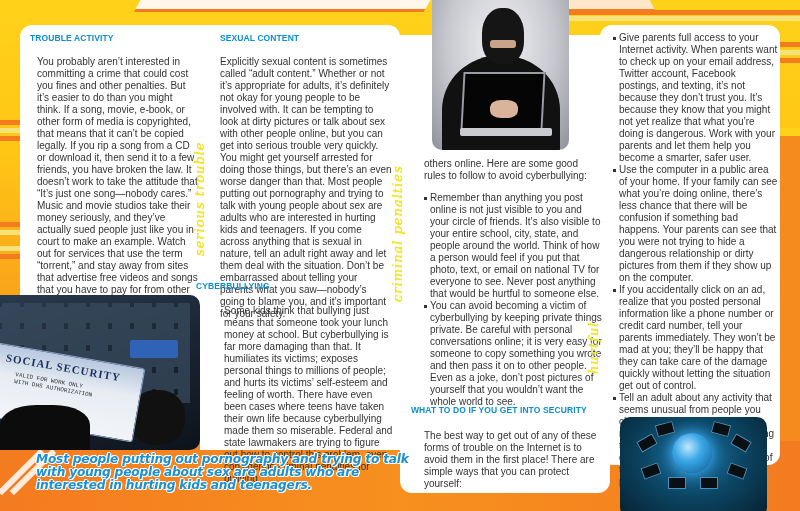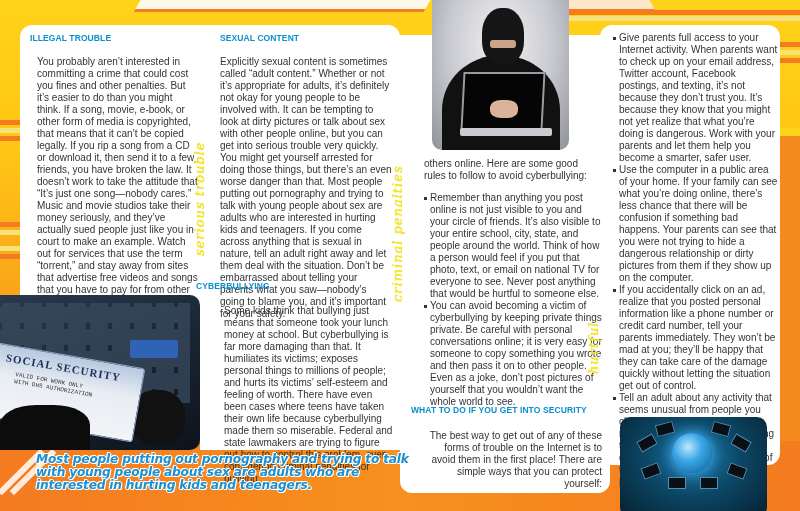--- a/index.html
+++ b/index.html
@@ -173,37 +173,37 @@
   <div class="bg-orange-bottom"></div>
   <div class="diag" style="left:18px;top:442px;"></div>
   <div class="diag" style="left:30px;top:442px;"></div>
 </div>
 
 <div class="panel panel-left"></div>
 <div class="panel panel-left-bottom"></div>
 <div class="panel panel-mid"></div>
 <div class="panel panel-right"></div>
 
-<div class="heading" style="left:30px;top:33px;">ILLEGAL TROUBLE</div>
+<div class="heading" style="left:30px;top:33px;">TROUBLE ACTIVITY</div>
 <div class="body-text" style="left:37px;top:56px;width:162px;">You probably aren’t interested in committing a crime that could cost you fines and other penalties. But it’s easier to do than you might think. If a song, movie, e-book, or other form of media is copyrighted, that means that it can’t be copied legally. If you rip a song from a CD or download it, then send it to a few friends, you have broken the law. It doesn’t work to take the attitude that “It’s just one song—nobody cares.” Music and movie studios take their money seriously, and they’ve actually sued people just like you in court to make an example. Watch out for services that use the term “torrent,” and stay away from sites that advertise free videos and songs that you have to pay for from other sources.</div>
 
 <div class="heading" style="left:220px;top:33px;">SEXUAL CONTENT</div>
 <div class="body-text" style="left:220px;top:56px;width:173px;">Explicitly sexual content is sometimes called “adult content.” Whether or not it’s appropriate for adults, it’s definitely not okay for young people to be involved with. It can be tempting to look at dirty pictures or talk about sex with other people online, but you can get into serious trouble very quickly. You might get yourself arrested for doing those things, but there’s an even worse danger than that. Most people putting out pornography and trying to talk with young people about sex are adults who are interested in hurting kids and teenagers. If you come across anything that is sexual in nature, tell an adult right away and let them deal with the situation. Don’t be embarrassed about telling your parents what you saw—nobody’s going to blame you, and it’s important for your safety.</div>
 
 <div class="heading" style="left:196px;top:281px;">CYBERBULLYING</div>
 <div class="body-text" style="left:224px;top:305px;width:172px;">Some kids think that bullying just means that someone took your lunch money at school. But cyberbullying is far more damaging than that. It humiliates its victims; exposes personal things to millions of people; and hurts its victims’ self-esteem and feeling of worth. There have even been cases where teens have taken their own life because cyberbullying made them so miserable. Federal and state lawmakers are trying to figure out how to control this problem, even considering criminal penalties for bullying</div>
 
 <div class="body-text" style="left:424px;top:158px;width:178px;">
   <p style="margin-bottom:10px;">others online. Here are some good rules to follow to avoid cyberbullying:</p>
   <p class="bullet">Remember than anything you post online is not just visible to you and your circle of friends. It’s also visible to your entire school, city, state, and people around the world. Think of how a person would feel if you put that photo, text, or email on national TV for everyone to see. Never post anything that would be hurtful to someone else.</p>
   <p class="bullet">You can avoid becoming a victim of cyberbullying by keeping private things private. Be careful with personal conversations online; it is very easy for someone to copy something you wrote and then pass it on to other people. Even as a joke, don’t post pictures of yourself that you wouldn’t want the whole world to see.</p>
 </div>
 
 <div class="heading" style="left:411px;top:405px;">WHAT TO DO IF YOU GET INTO SECURITY</div>
-<div class="body-text" style="left:424px;top:430px;width:178px;text-align:right;">The best way to get out of any of these forms of trouble on the Internet is to avoid them in the first place! There are simple ways that you can protect yourself:</div>
+<div class="body-text" style="left:424px;top:430px;width:178px;">The best way to get out of any of these forms of trouble on the Internet is to avoid them in the first place! There are simple ways that you can protect yourself:</div>
 
 <div class="body-text" style="left:613px;top:32px;width:165px;">
   <p class="bullet">Give parents full access to your Internet activity. When parents want to check up on your email address, Twitter account, Facebook postings, and texting, it’s not because they don’t trust you. It’s because they know that you might not yet realize that what you’re doing is dangerous. Work with your parents and let them help you become a smarter, safer user.</p>
   <p class="bullet">Use the computer in a public area of your home. If your family can see what you’re doing online, there’s less chance that there will be confusion if something bad happens. Your parents can see that you were not trying to hide a dangerous relationship or dirty pictures from them if they show up on the computer.</p>
   <p class="bullet">If you accidentally click on an ad, realize that you posted personal information like a phone number or credit card number, tell your parents immediately. They won’t be mad at you; they’ll be happy that they can take care of the damage quickly without letting the situation get out of control.</p>
   <p class="bullet">Tell an adult about any activity that seems unusual from people you chat, email, text, or instant message with. If a criminal is trying to get to know you, your safety depends on an adult taking care of the situation—even involving the police, if necessary.</p>
 </div>
 
 <div class="handwriting" style="left:192px;top:256px;">serious trouble</div>
 <div class="handwriting" style="left:390px;top:302px;">criminal penalties</div>

